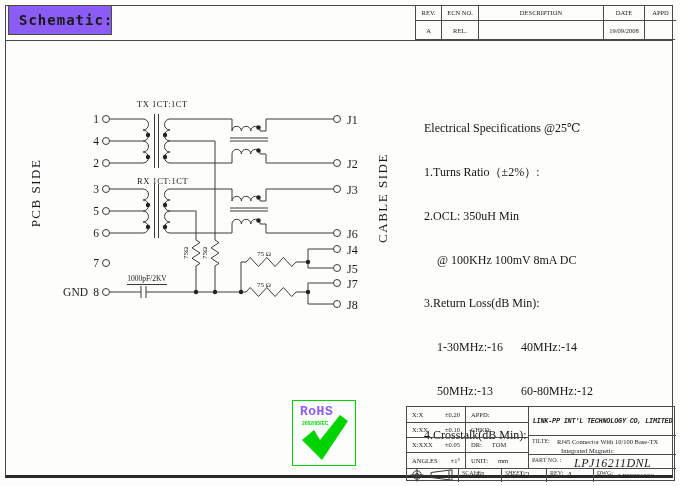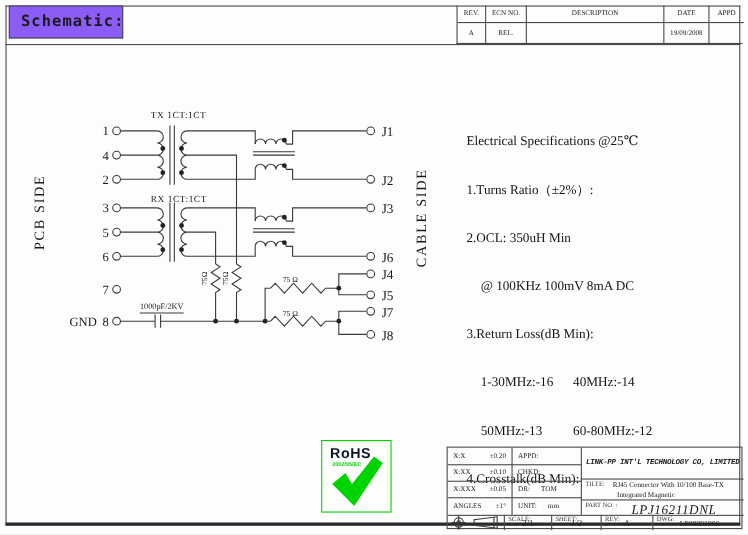--- a/index.html
+++ b/index.html
@@ -23,22 +23,22 @@
   .rev-table div:nth-child(5n){border-right:none;}
   .rev-table div:nth-child(n+6){border-bottom:none;}
   
   .specs{position:absolute;left:424px;top:92px;width:252px;
     font-size:12px;line-height:14.6px;white-space:pre;color:#141414;}
   .specs .i1{padding-left:13px;}
   .specs .sc1{display:inline-block;width:84px;}
   
   .rohs{position:absolute;left:292px;top:400px;width:64px;height:66px;
     border:1px solid #00d400;box-sizing:border-box;}
-  .rohs .rt{position:absolute;left:7px;top:3px;font-family:Liberation Sans, sans-serif;
-    font-weight:bold;font-size:13px;color:#0f172a;letter-spacing:0.5px;}
+  .rohs .rt{position:absolute;left:7px;top:3px;font-family:Liberation Mono, monospace;
+    font-weight:bold;font-size:13px;color:#8b5cf6;letter-spacing:0.5px;}
   .rohs .rd{position:absolute;left:9px;top:19px;font-family:"Liberation Sans",sans-serif;
     font-weight:bold;font-size:5px;color:#00d400;}
   .rohs svg{position:absolute;left:4px;top:12px;}
   
   .tblock{position:absolute;left:406px;top:406px;width:269px;height:75px;
     border:1px solid #4a4a4a;box-sizing:border-box;font-size:6.5px;color:#222;}
   .tb-cell{position:absolute;box-sizing:border-box;overflow:hidden;}
   .tb-lab{position:absolute;left:3px;top:2px;font-size:6px;color:#333;}
   .tol-row{display:flex;justify-content:space-between;align-items:center;height:100%;padding:0 5px;}
   .company{display:flex;align-items:center;justify-content:center;height:100%;

